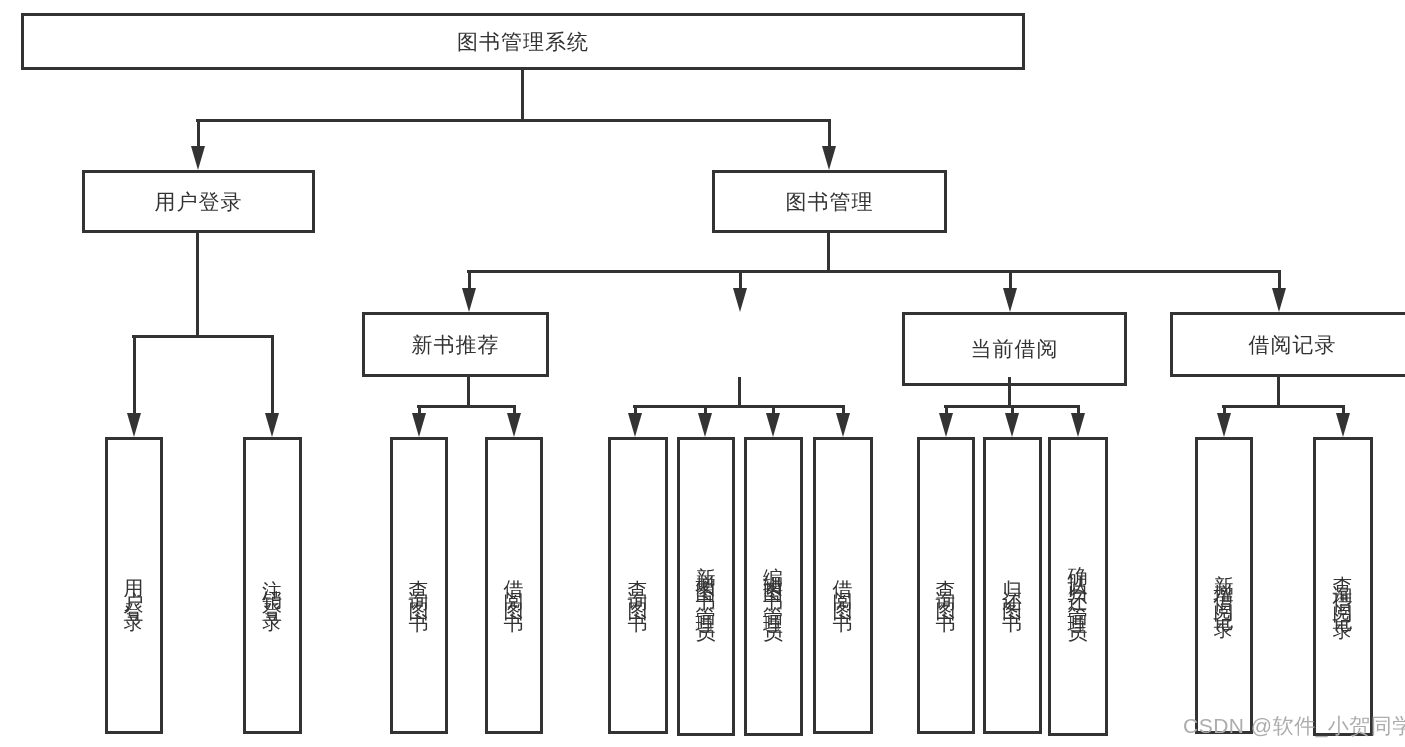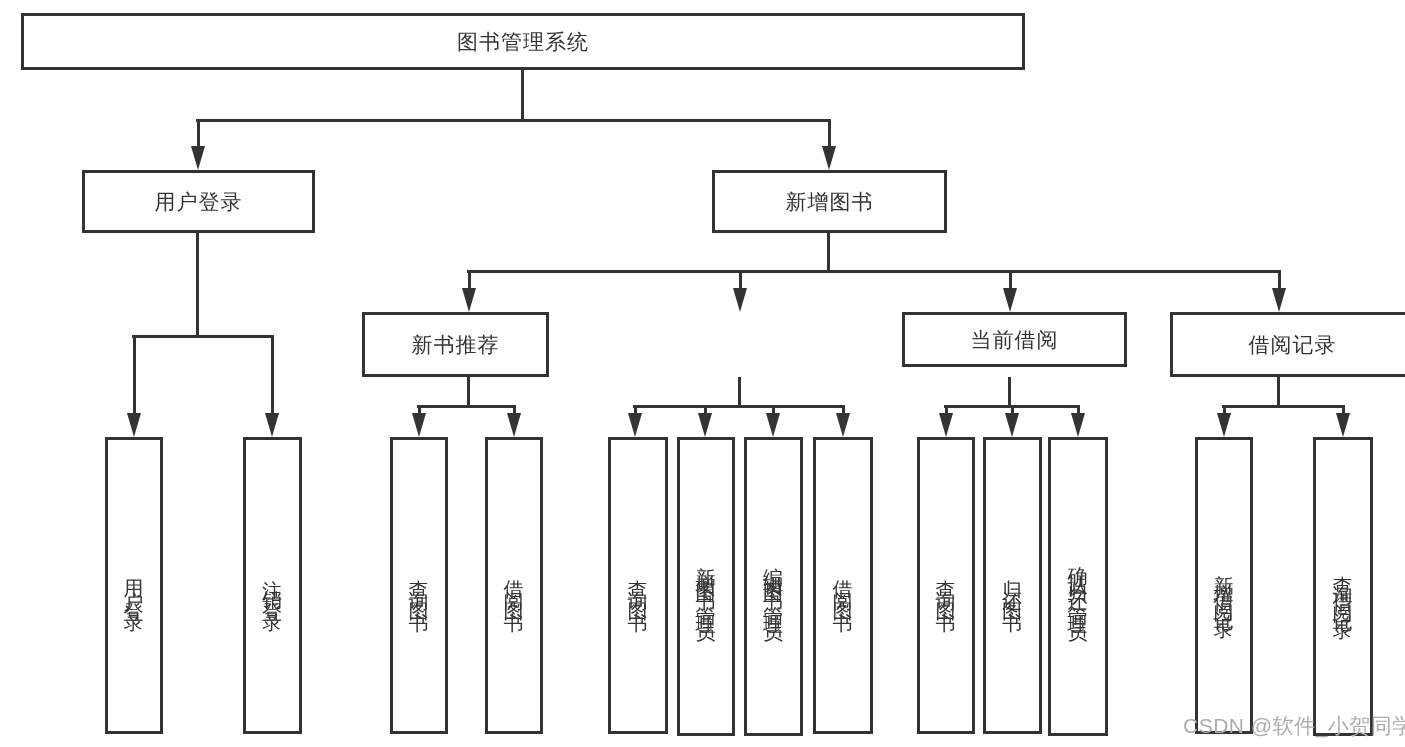--- a/index.html
+++ b/index.html
@@ -63,39 +63,39 @@
 
   <div class="vline" style="left:521px;top:67px;height:54px"></div>
   <div class="hline" style="left:196px;top:119px;width:635px"></div>
   <div class="arrow" style="left:191px;top:119px;height:51px"></div>
   <div class="arrow" style="left:822px;top:119px;height:51px"></div>
 
   <div class="box hbox" style="left:82px;top:170px;width:233px;height:63px">
     <span>用户登录</span>
   </div>
   <div class="box hbox" style="left:712px;top:170px;width:235px;height:63px">
-    <span>新增图书</span>
+    <span>图书管理</span>
   </div>
 
   <div class="vline" style="left:196px;top:233px;height:105px"></div>
   <div class="hline" style="left:132px;top:335px;width:142px"></div>
   <div class="arrow" style="left:127px;top:335px;height:102px"></div>
   <div class="arrow" style="left:265px;top:335px;height:102px"></div>
 
   <div class="vline" style="left:827px;top:233px;height:40px"></div>
   <div class="hline" style="left:467px;top:270px;width:814px"></div>
   <div class="arrow" style="left:462px;top:270px;height:42px"></div>
   <div class="arrow" style="left:733px;top:270px;height:42px"></div>
   <div class="arrow" style="left:1003px;top:270px;height:42px"></div>
   <div class="arrow" style="left:1272px;top:270px;height:42px"></div>
 
   <div class="box hbox" style="left:362px;top:312px;width:187px;height:65px">
     <span>新书推荐</span>
   </div>
-  <div class="box hbox" style="left:902px;top:312px;width:225px;height:55px">
+  <div class="box hbox" style="left:902px;top:312px;width:225px;height:74px">
     <span>当前借阅</span>
   </div>
   <div class="box hbox" style="left:1170px;top:312px;width:245px;height:65px">
     <span>借阅记录</span>
   </div>
 
   <div class="vline" style="left:467px;top:377px;height:31px"></div>
   <div class="hline" style="left:417px;top:405px;width:99px"></div>
   <div class="arrow" style="left:412px;top:405px;height:32px"></div>
   <div class="arrow" style="left:507px;top:405px;height:32px"></div>

